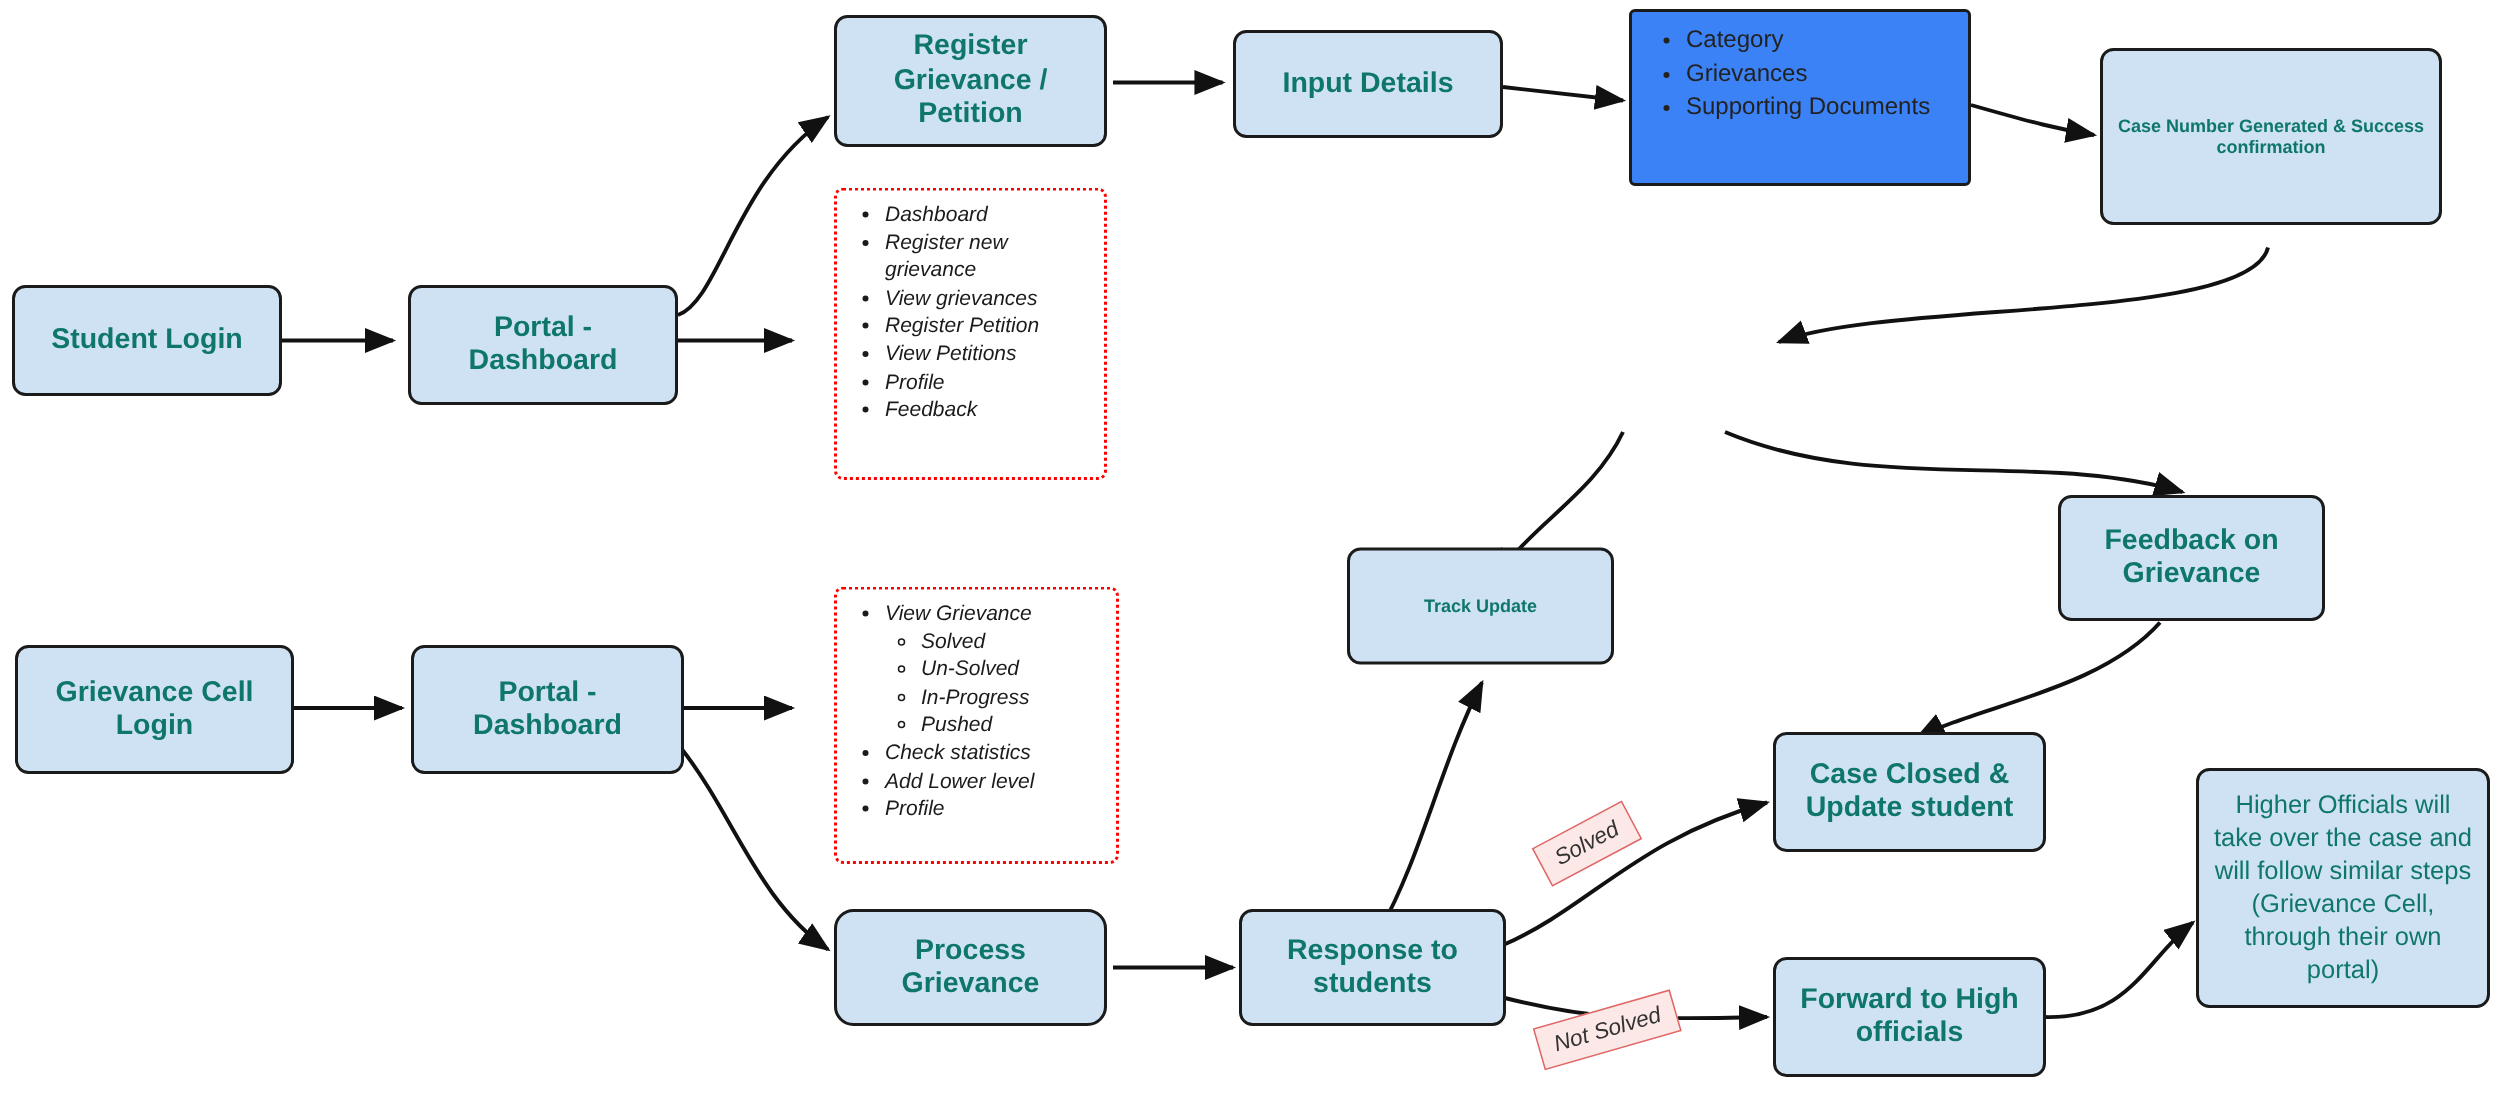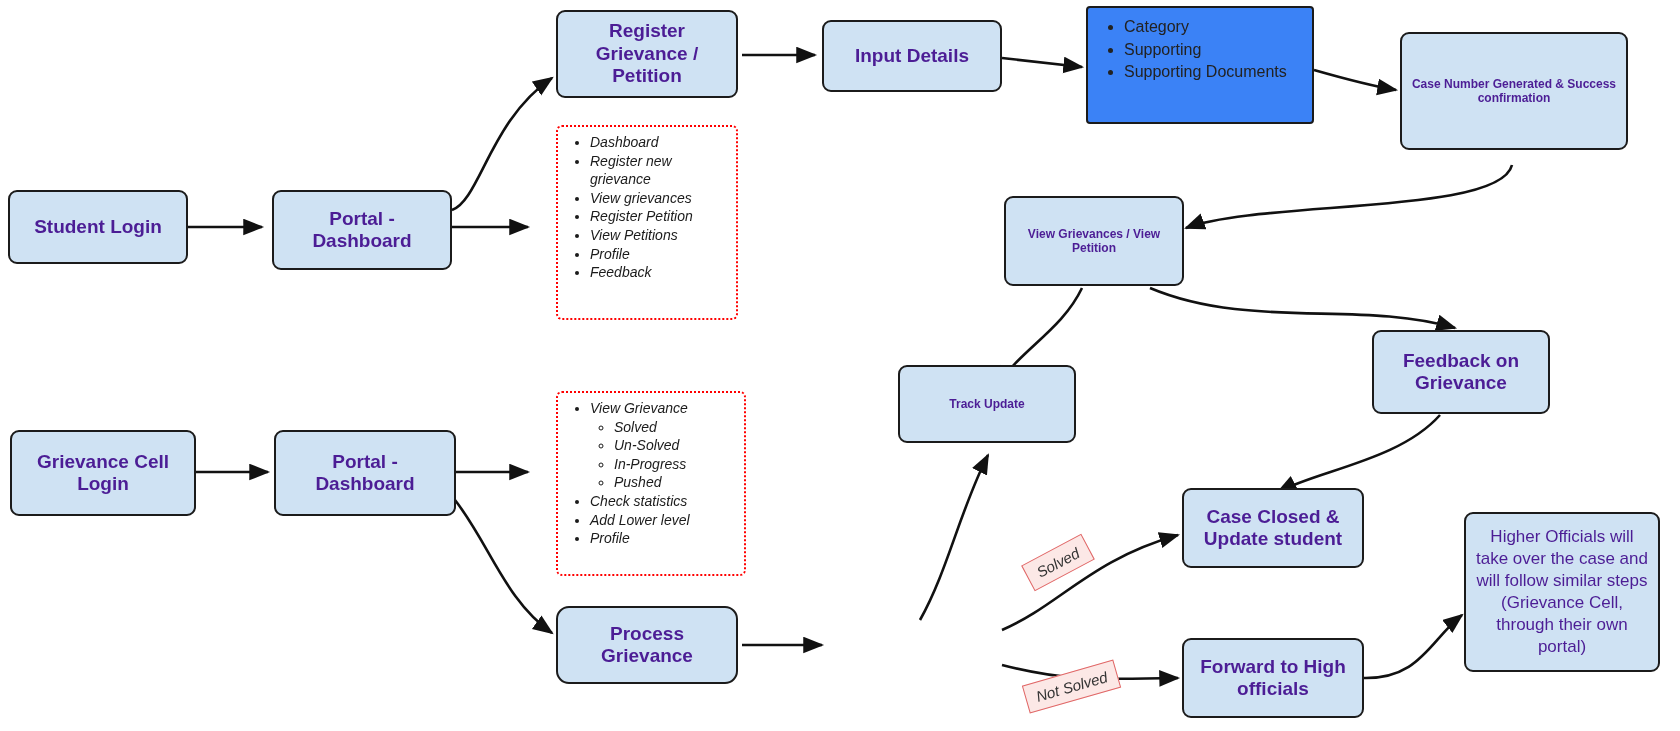--- a/index.html
+++ b/index.html
@@ -28,21 +28,21 @@
   .node {
     position: absolute;
     box-sizing: border-box;
     background: #cfe2f3;
     border: 2px solid #1b1b1b;
     border-radius: 9px;
     display: flex;
     align-items: center;
     justify-content: center;
     text-align: center;
-    color: #4c1d95;
+    color: #0f766e;
     font-weight: bold;
     font-size: 19px;
     line-height: 1.18;
     padding: 4px 8px;
   }
   .node.small {
     font-size: 12px;
   }
   .node.plain {
     font-weight: normal;
@@ -171,44 +171,41 @@
     <span>Register Grievance / Petition</span>
   </div>
 
   <div class="node" style="left:822px; top:20px; width:180px; height:72px;">
     <span>Input Details</span>
   </div>
 
   <div class="bulletbox" style="left:1086px; top:6px; width:228px; height:118px;">
     <ul>
       <li>Category</li>
-      <li>Supporting</li>
+      <li>Grievances</li>
       <li>Supporting Documents</li>
     </ul>
   </div>
 
   <div class="node small" style="left:1400px; top:32px; width:228px; height:118px;">
     <span>Case Number Generated &amp; Success confirmation</span>
   </div>
 
   <div class="listbox" style="left:556px; top:125px; width:182px; height:195px;">
     <ul>
       <li>Dashboard</li>
       <li>Register new grievance</li>
       <li>View grievances</li>
       <li>Register Petition</li>
       <li>View Petitions</li>
       <li>Profile</li>
       <li>Feedback</li>
     </ul>
   </div>
 
-  <div class="node small" style="left:1004px; top:196px; width:180px; height:90px;">
-    <span>View Grievances / View Petition</span>
-  </div>
 
   <div class="node" style="left:1372px; top:330px; width:178px; height:84px;">
     <span>Feedback on Grievance</span>
   </div>
 
   <div class="node small" style="left:898px; top:365px; width:178px; height:78px;">
     <span>Track Update</span>
   </div>
 
   <div class="node" style="left:10px; top:430px; width:186px; height:86px;">
@@ -232,20 +229,23 @@
       <li>Check statistics</li>
       <li>Add Lower level</li>
       <li>Profile</li>
     </ul>
   </div>
 
   <div class="node" style="left:556px; top:606px; width:182px; height:78px;border-radius:13px;">
     <span>Process Grievance</span>
   </div>
 
+  <div class="node" style="left:826px; top:606px; width:178px; height:78px;">
+    <span>Response to students</span>
+  </div>
 
   <div class="node" style="left:1182px; top:488px; width:182px; height:80px;">
     <span>Case Closed &amp; Update student</span>
   </div>
 
   <div class="node" style="left:1182px; top:638px; width:182px; height:80px;">
     <span>Forward to High officials</span>
   </div>
 
   <div class="node plain" style="left:1464px; top:512px; width:196px; height:160px;">

